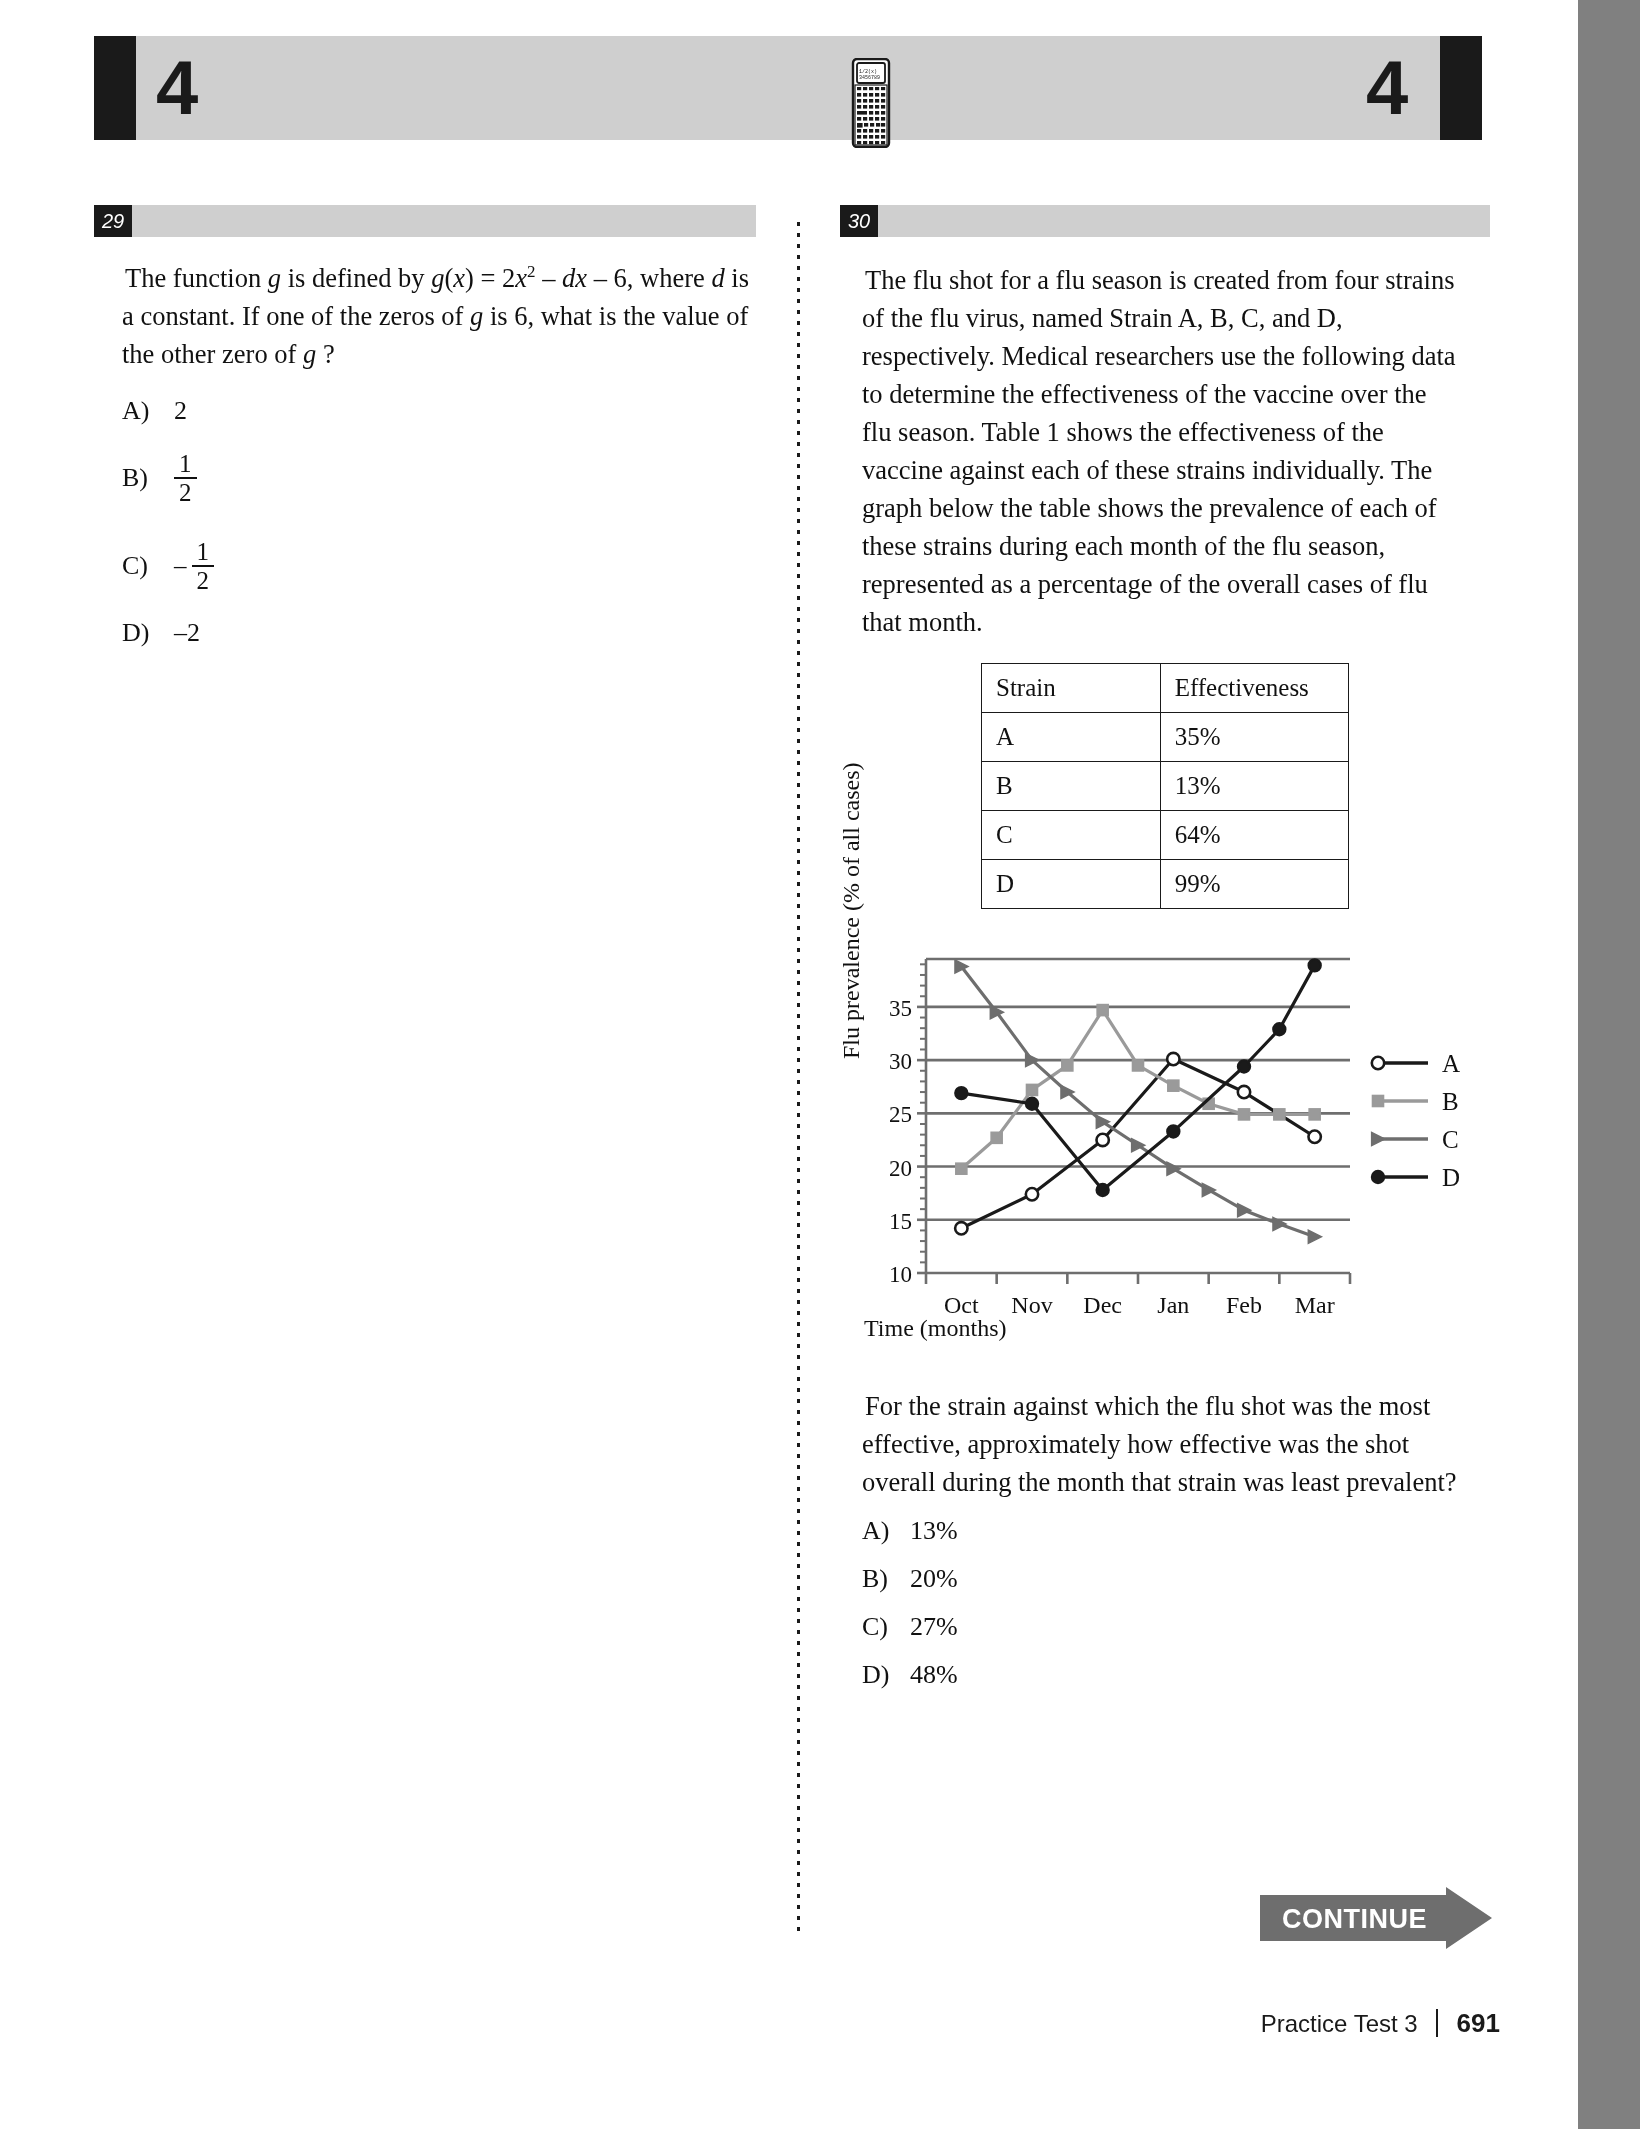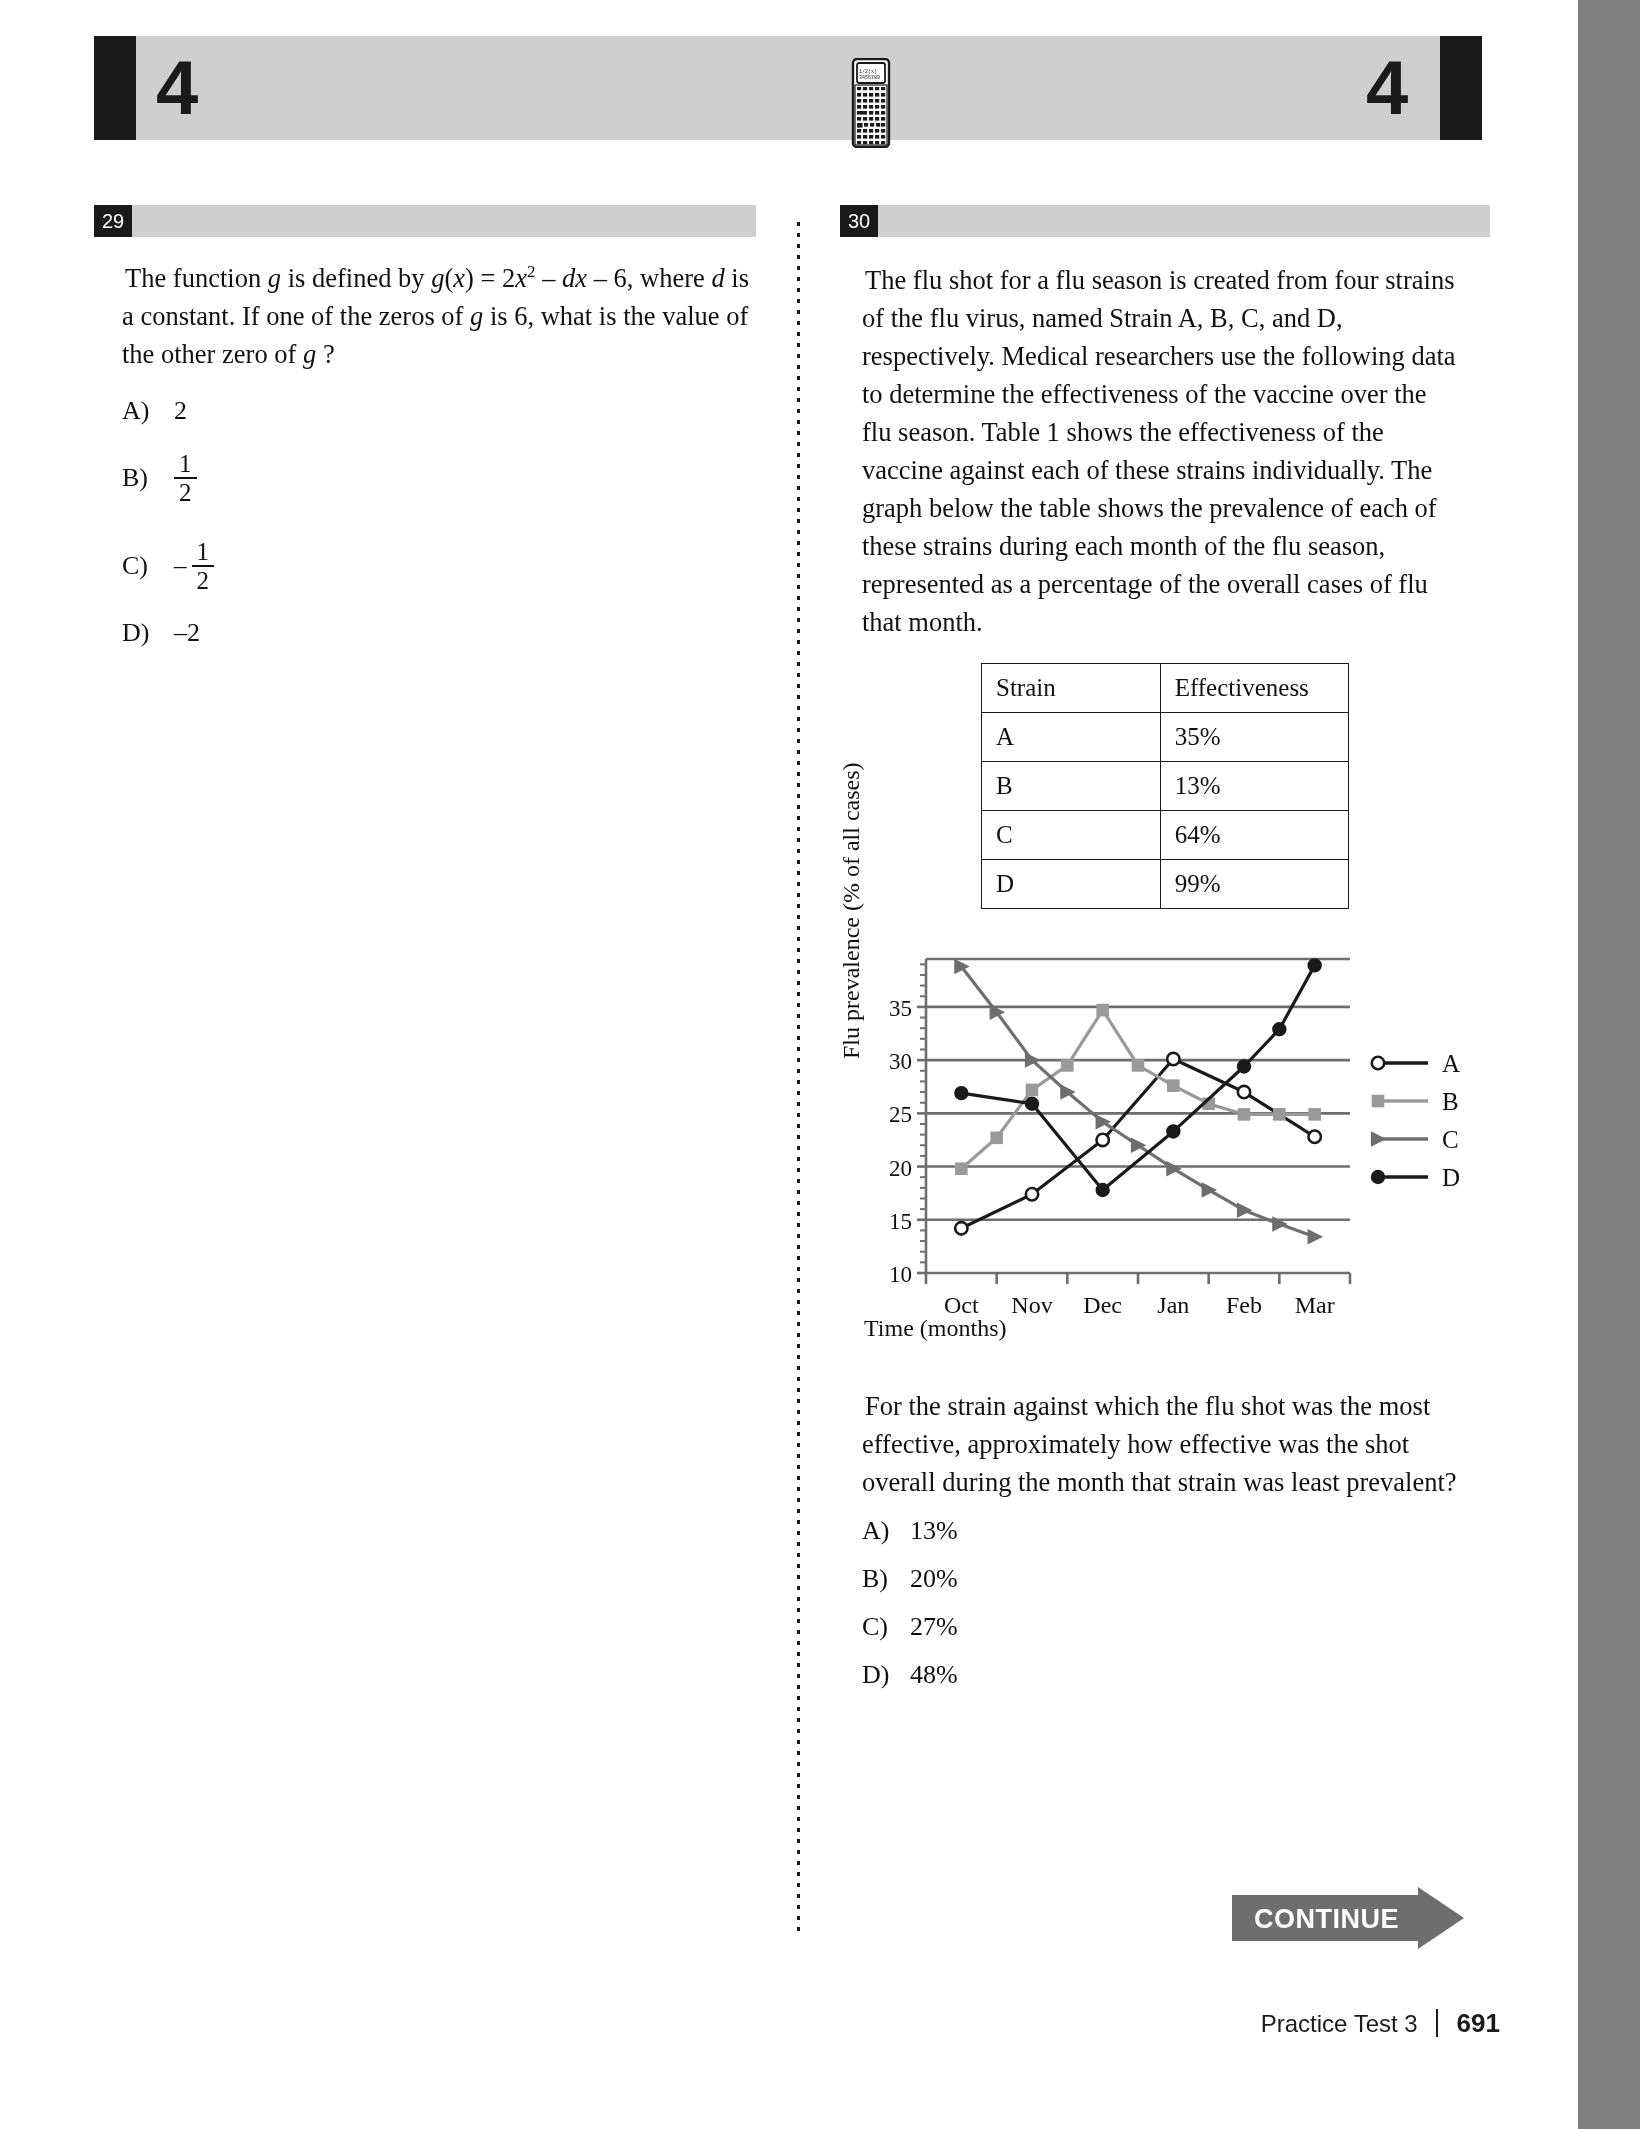--- a/index.html
+++ b/index.html
@@ -56,21 +56,21 @@
   #col-right{ position:absolute; left:840px; top:205px; width:650px; }
 
   #column-divider{
     position:absolute; left:797px; top:222px; width:3px; height:1710px;
     background-image:
       linear-gradient(to bottom,#1a1a1a 0 4px, transparent 4px 11px);
     background-size:3px 11px;
   }
 
   
-  .q-header{ position:relative; height:32px; }
+  .q-header{ position:relative; height:32px;font-style:italic; }
   .q-header-band{
     position:absolute; left:0; top:0; height:32px; background:#cfcfcf;
   }
   #q29-band{ width:662px; }
   #q30-band{ width:650px; }
   .q-number-box{
     position:absolute; left:0; top:0; width:38px; height:32px;
     background:#1a1a1a; color:#ffffff;
     font-family:"Liberation Sans",sans-serif;
     font-size:20px; line-height:32px; text-align:center;
@@ -132,21 +132,21 @@
     font-size:24px; white-space:nowrap; color:#111111;
   }
   #chart-svg{ position:absolute; left:24px; top:0; }
   #x-axis-title{
     position:absolute; left:24px; top:364px; width:500px;
     text-align:left; font-size:24px; color:#111111;
   }
 
   
   #continue-banner{
-    position:absolute; left:1232px; top:1887px; width:232px; height:62px;padding-left:28px;
+    position:absolute; left:1260px; top:1887px; width:232px; height:62px;padding-left:28px;
   }
   #continue-shape{
     position:absolute; left:0; top:0; width:232px; height:62px;
   }
   #continue-label{
     position:absolute; left:22px; top:17px;
     font-family:"Liberation Sans",sans-serif;
     font-weight:bold; font-size:27px; color:#ffffff; letter-spacing:.5px;
   }
 

